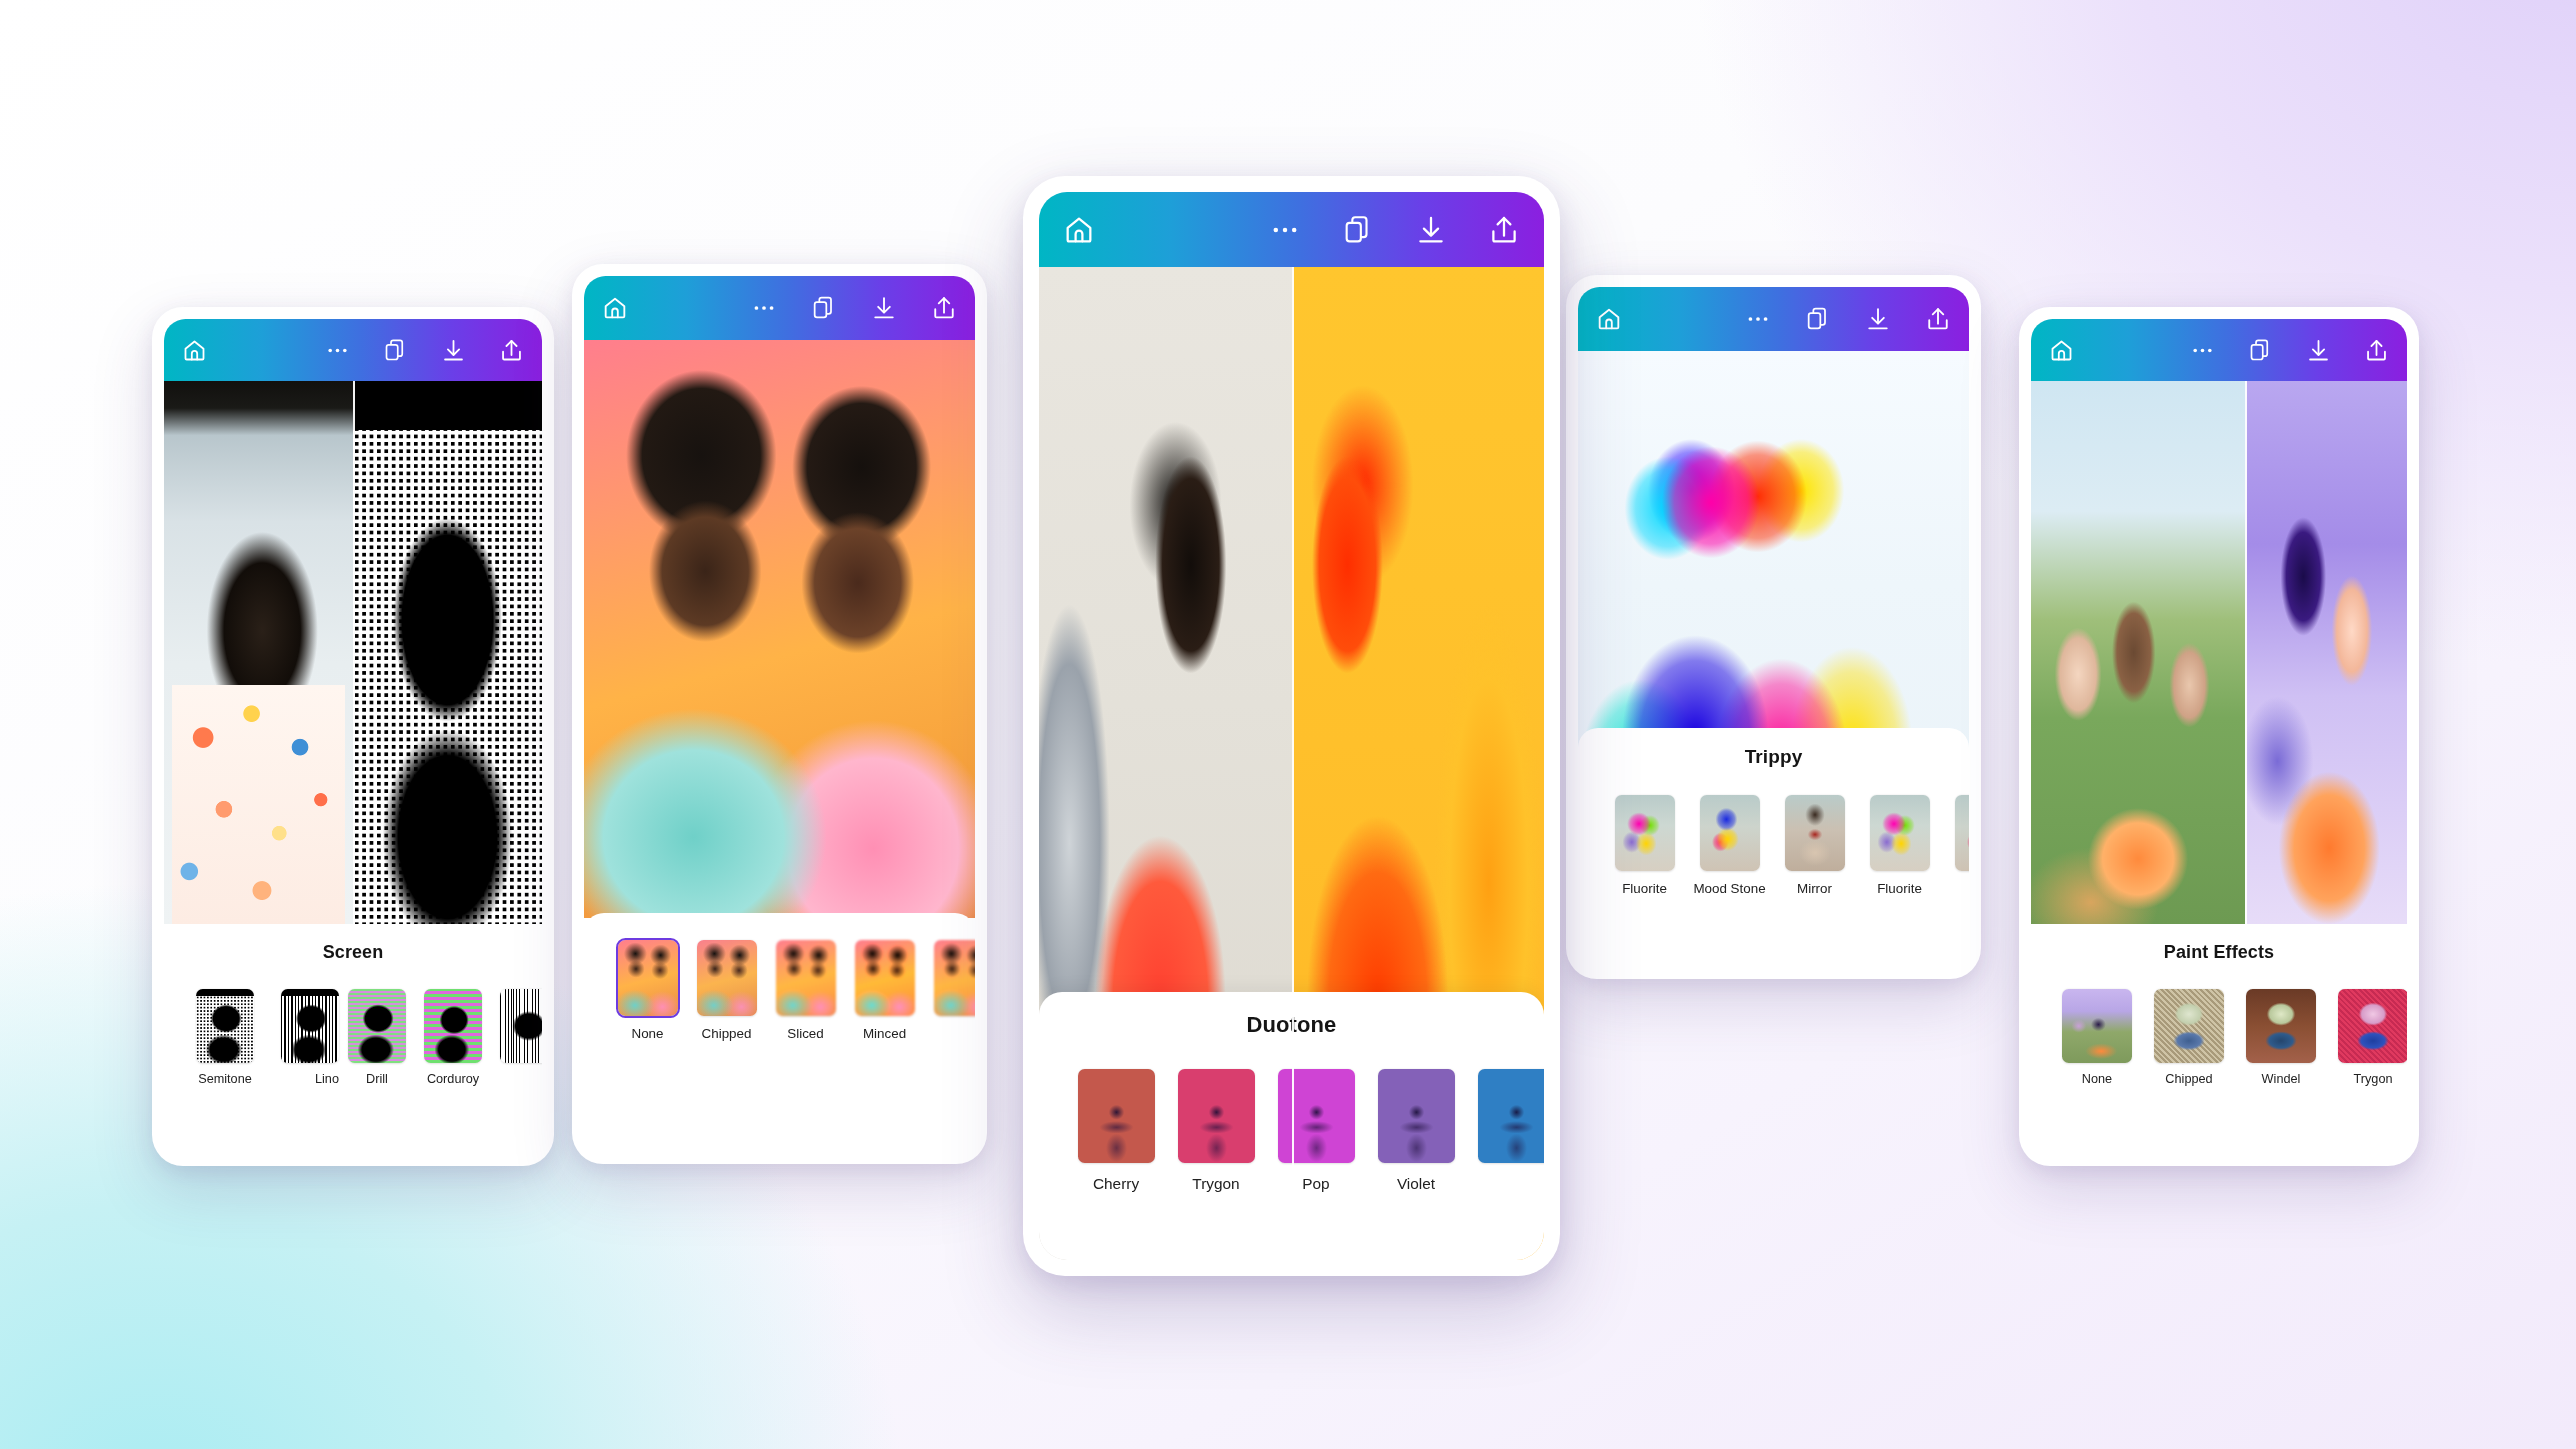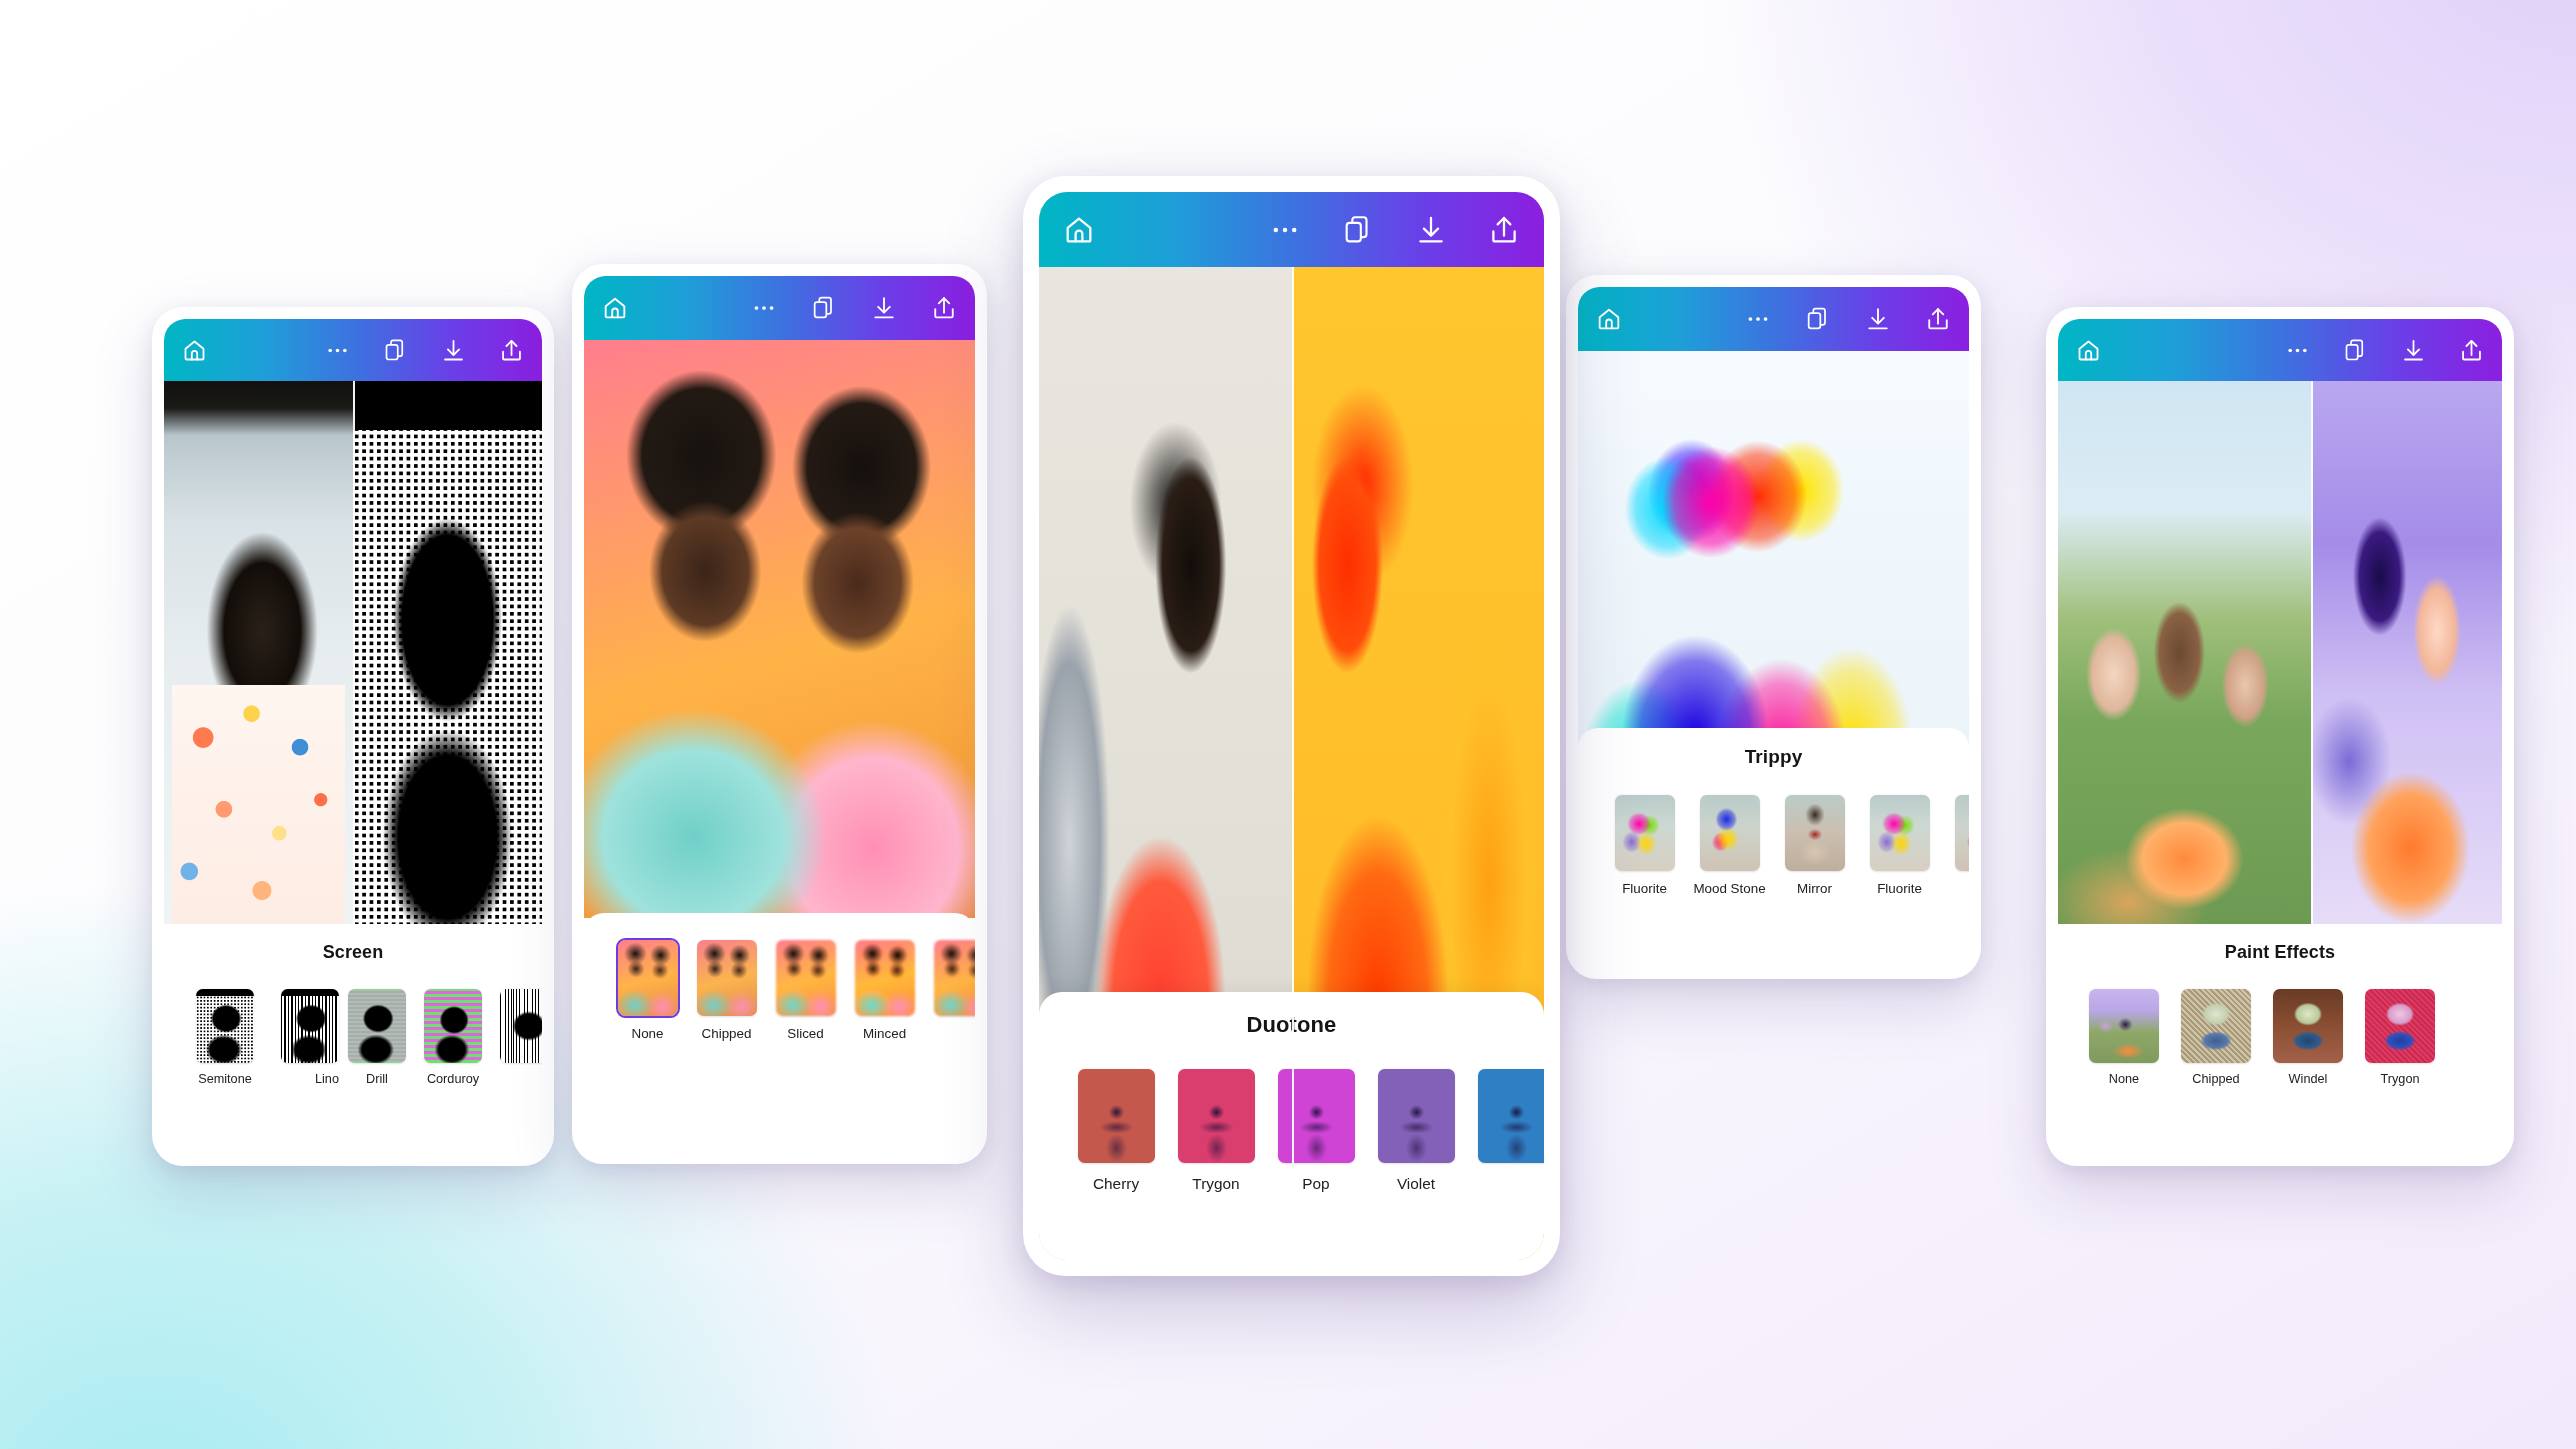--- a/index.html
+++ b/index.html
@@ -468,21 +468,21 @@
           <div class="chip" style="width:85px;">
             <div class="thumb t-mood" style="width:60px;height:76px;"></div>
 
           </div>
         </div>
       </div>
 
     </div>
   </div>
 
-  <div class="phone" style="left:2019px; top:307px; width:468px; height:859px;margin-left:27px;">
+  <div class="phone" style="left:2019px; top:307px; width:400px; height:859px;">
     <div class="screen">
 
       <div class="toolbar" style="height:62px;">
         <div class="tb-btn">
           <svg width="27" height="27" viewBox="0 0 24 24" fill="none" stroke="#fff" stroke-width="1.6" stroke-linecap="round" stroke-linejoin="round">
               <path d="M4 10.5 12 4l8 6.5V19a1 1 0 0 1-1 1H5a1 1 0 0 1-1-1z"></path>
               <path d="M9.6 20v-5.2a2.4 2.4 0 0 1 4.8 0V20"></path>
             </svg>
         </div>
         <div class="tb-spacer"></div>

